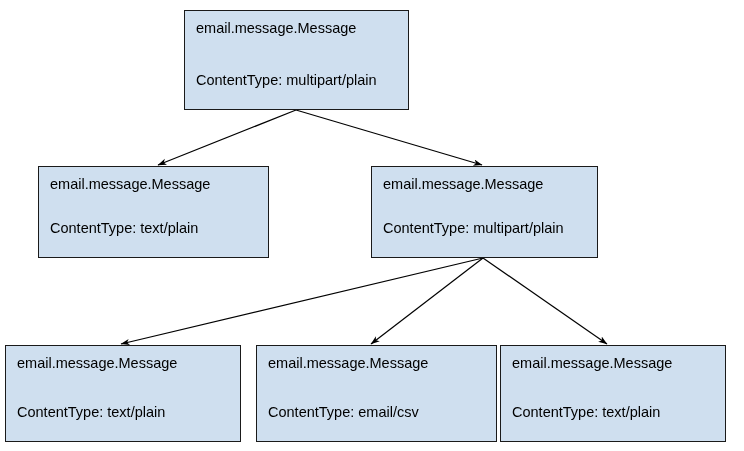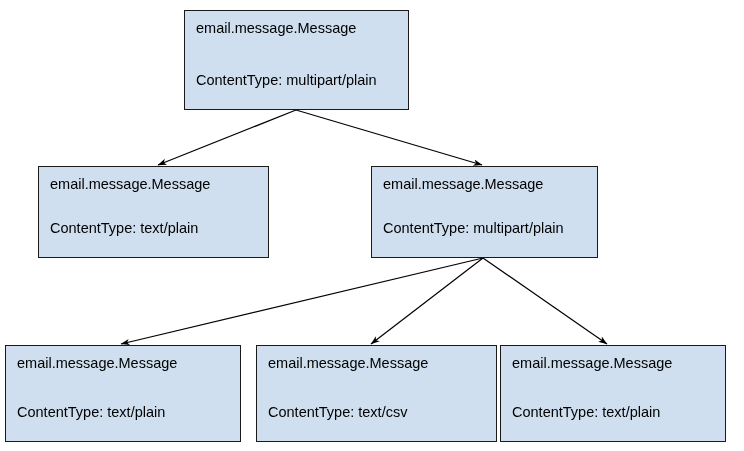--- a/index.html
+++ b/index.html
@@ -123,21 +123,21 @@
     <div class="node-line node-sub">ContentType: multipart/plain</div>
   </div>
 
   <div class="node" id="node-leaf-1">
     <div class="node-line node-title">email.message.Message</div>
     <div class="node-line node-sub">ContentType: text/plain</div>
   </div>
 
   <div class="node" id="node-leaf-2">
     <div class="node-line node-title">email.message.Message</div>
-    <div class="node-line node-sub">ContentType: text/csv</div>
+    <div class="node-line node-sub">ContentType: email/csv</div>
   </div>
 
   <div class="node" id="node-leaf-3">
     <div class="node-line node-title">email.message.Message</div>
     <div class="node-line node-sub">ContentType: text/plain</div>
   </div>
 
 </div>
 
 </body></html>

